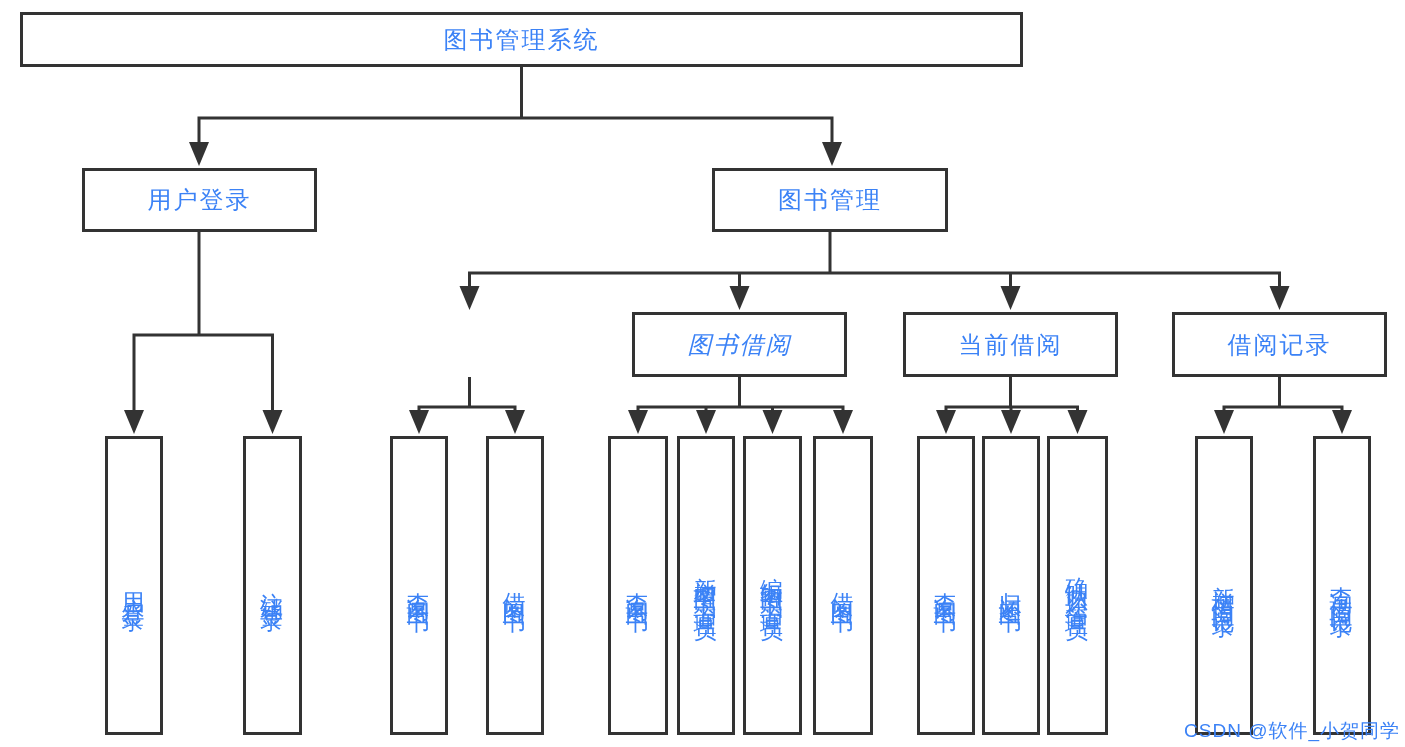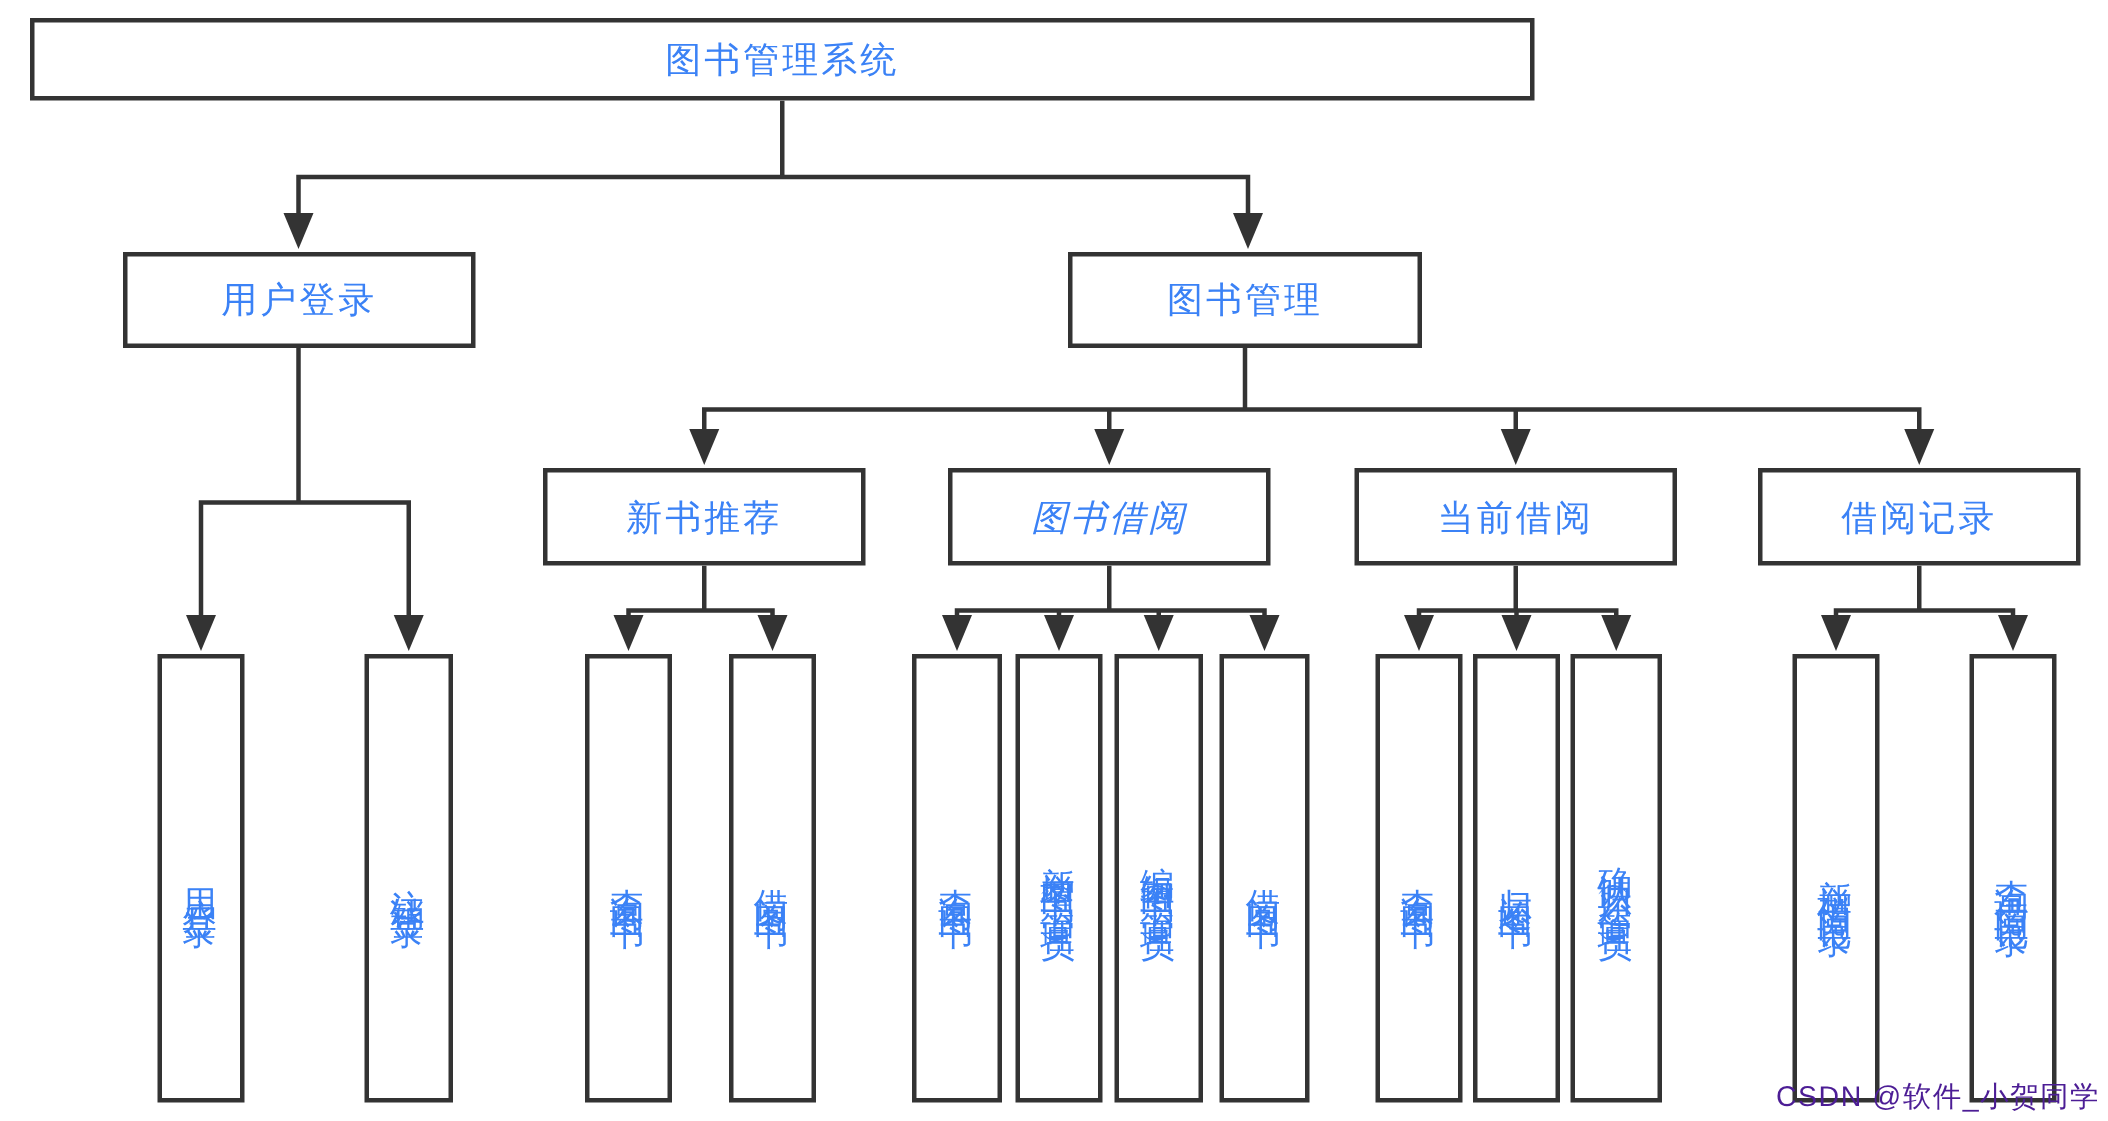--- a/index.html
+++ b/index.html
@@ -40,21 +40,21 @@
     text-orientation: mixed;
     font-size: 23px;
     letter-spacing: 6px;
     white-space: normal;
   }
   .watermark {
     position: absolute;
     right: 5px;
     bottom: 3px;
     font-size: 19px;
-    color: #4c1d95;
+    color: #3b82f6;
     letter-spacing: 1px;
     z-index: 3;
   }
 </style>
 </head>
 <body>
 
 <div class="canvas">
 
   <svg class="connectors" width="1405" height="747" viewBox="0 0 1405 747">
@@ -110,21 +110,20 @@
       <polygon points="1214,410 1234,410 1224,434"></polygon>
       <polygon points="1332,410 1352,410 1342,434"></polygon>
     </g>
   </svg>
 
   <div class="node" style="left:20px; top:12px; width:1003px; height:55px;">图书管理系统</div>
 
   <div class="node" style="left:82px; top:168px; width:235px; height:64px;">用户登录</div>
   <div class="node" style="left:712px; top:168px; width:236px; height:64px;">图书管理</div>
 
-  <div class="node" style="left:362px; top:312px; width:215px; height:65px;">新书推荐</div>
   <div class="node" style="left:632px; top:312px; width:215px; height:65px;font-style:italic;">图书借阅</div>
   <div class="node" style="left:903px; top:312px; width:215px; height:65px;">当前借阅</div>
   <div class="node" style="left:1172px; top:312px; width:215px; height:65px;">借阅记录</div>
 
   <div class="node leaf" style="left:105px; top:436px; width:58px; height:299px;">用户登录</div>
   <div class="node leaf" style="left:243px; top:436px; width:59px; height:299px;">注销登录</div>
 
   <div class="node leaf" style="left:390px; top:436px; width:58px; height:299px;">查询图书</div>
   <div class="node leaf" style="left:486px; top:436px; width:58px; height:299px;">借阅图书</div>
 

